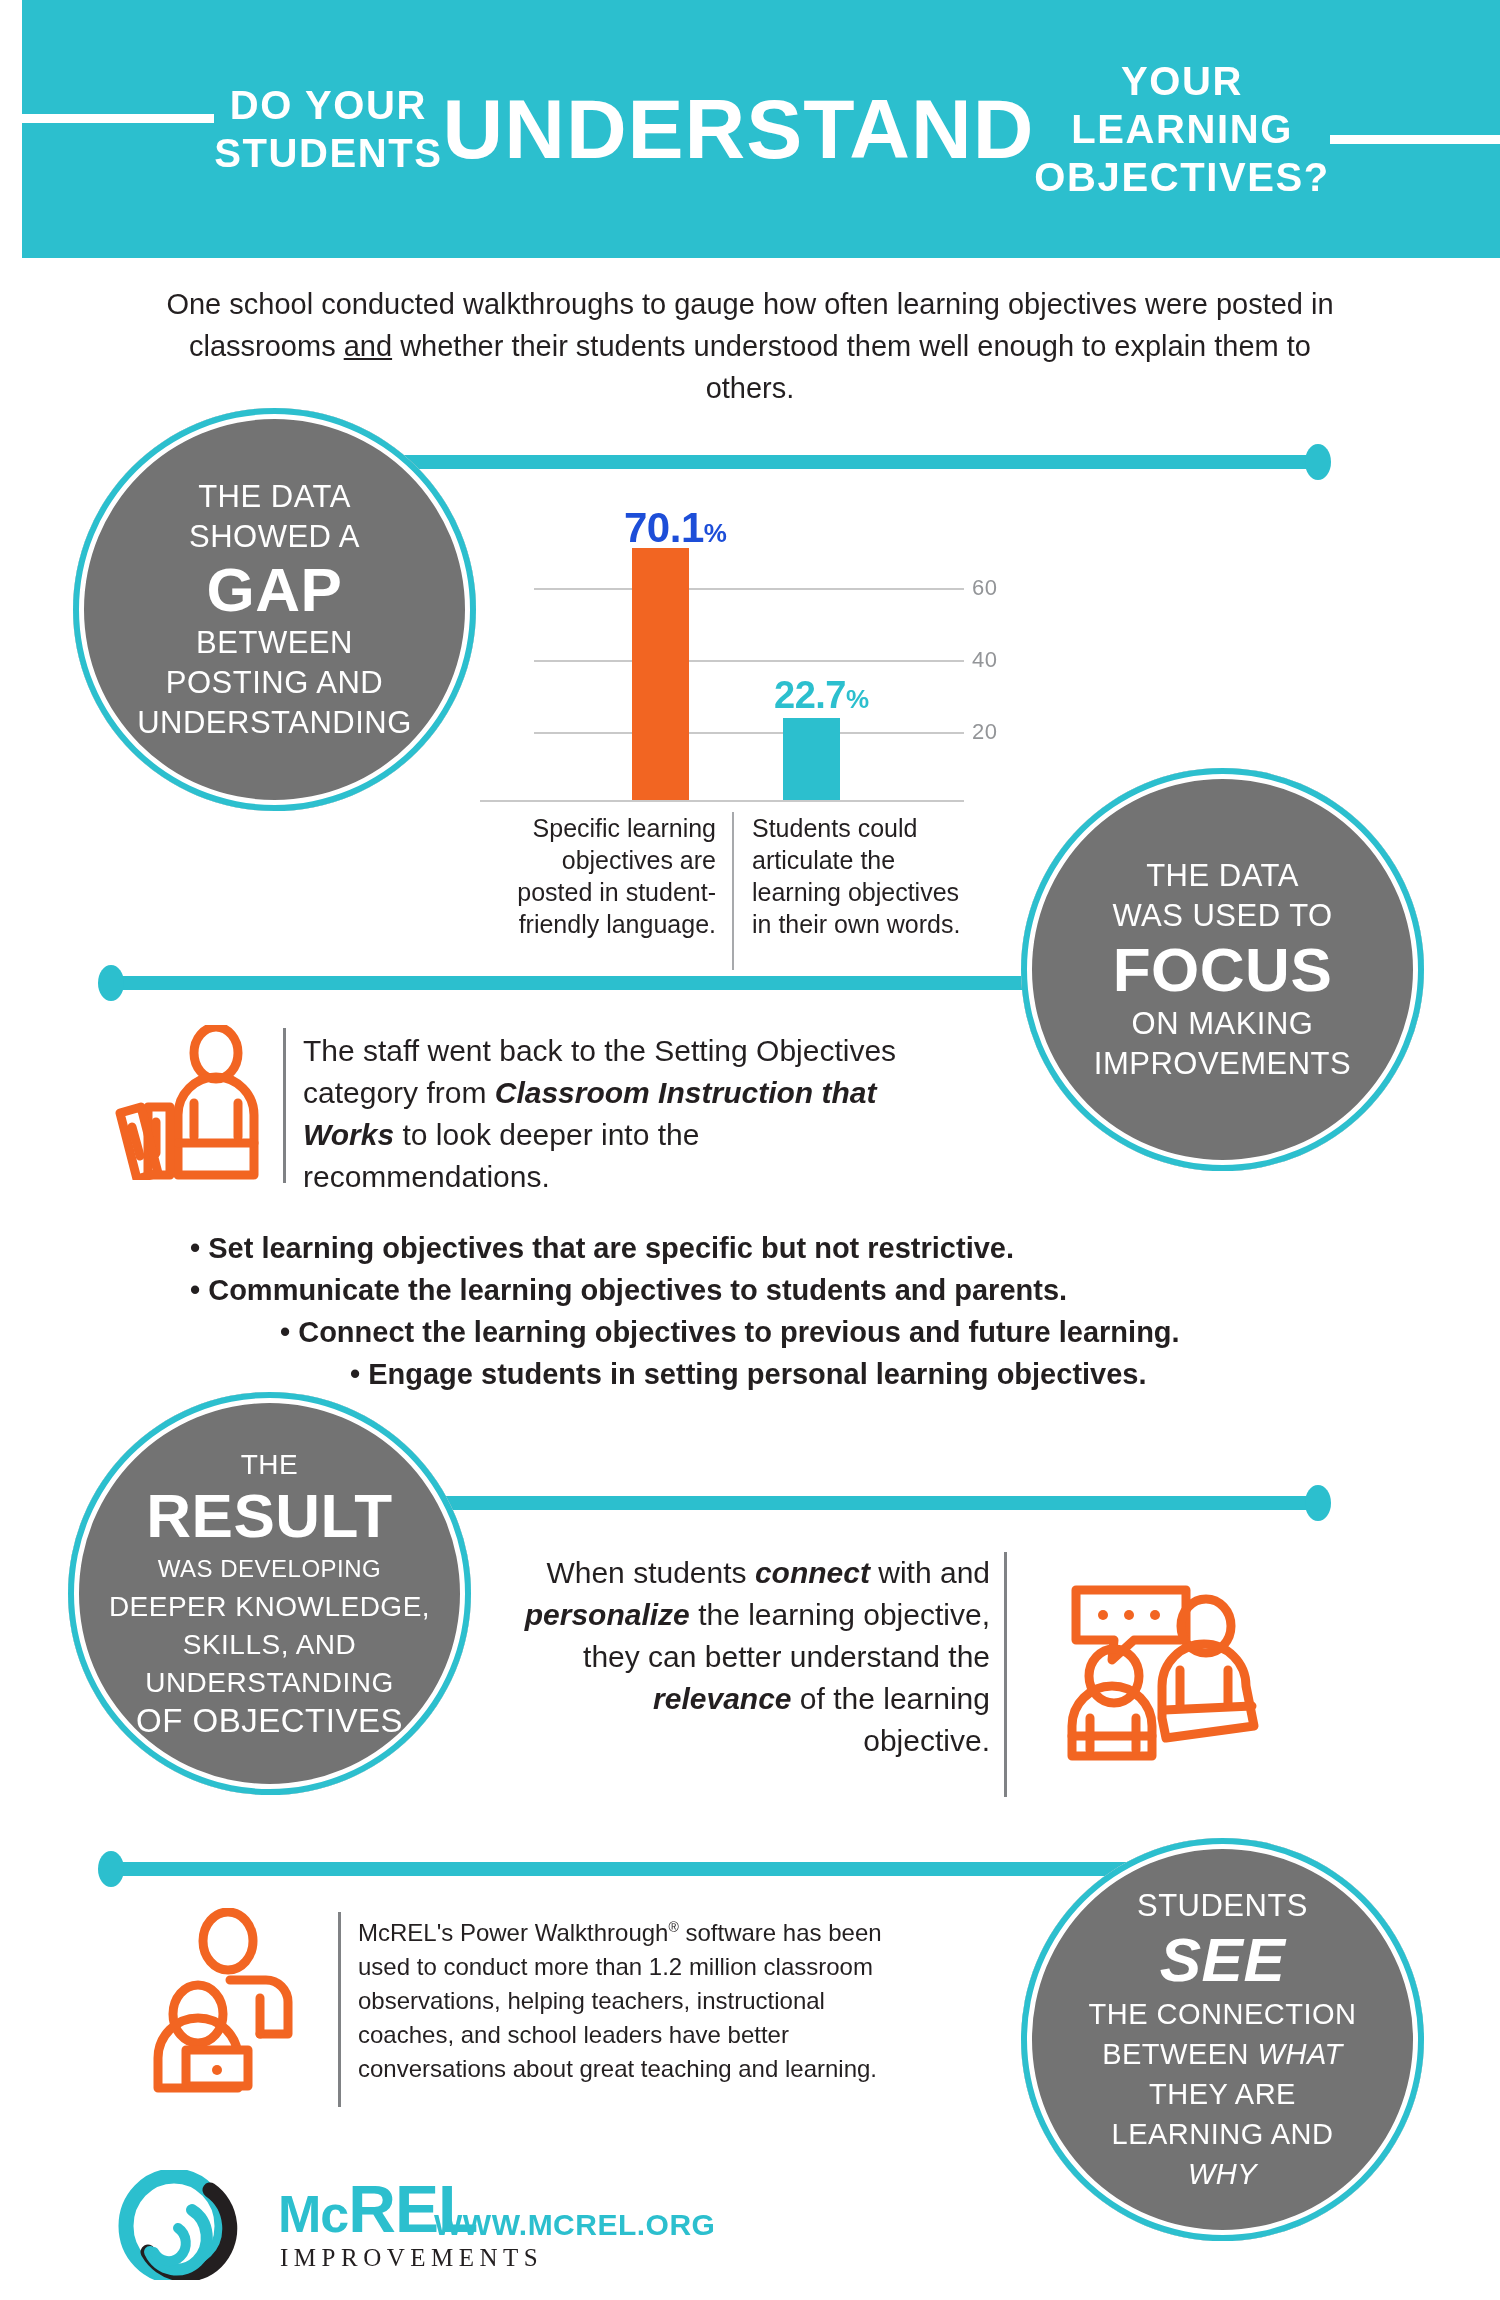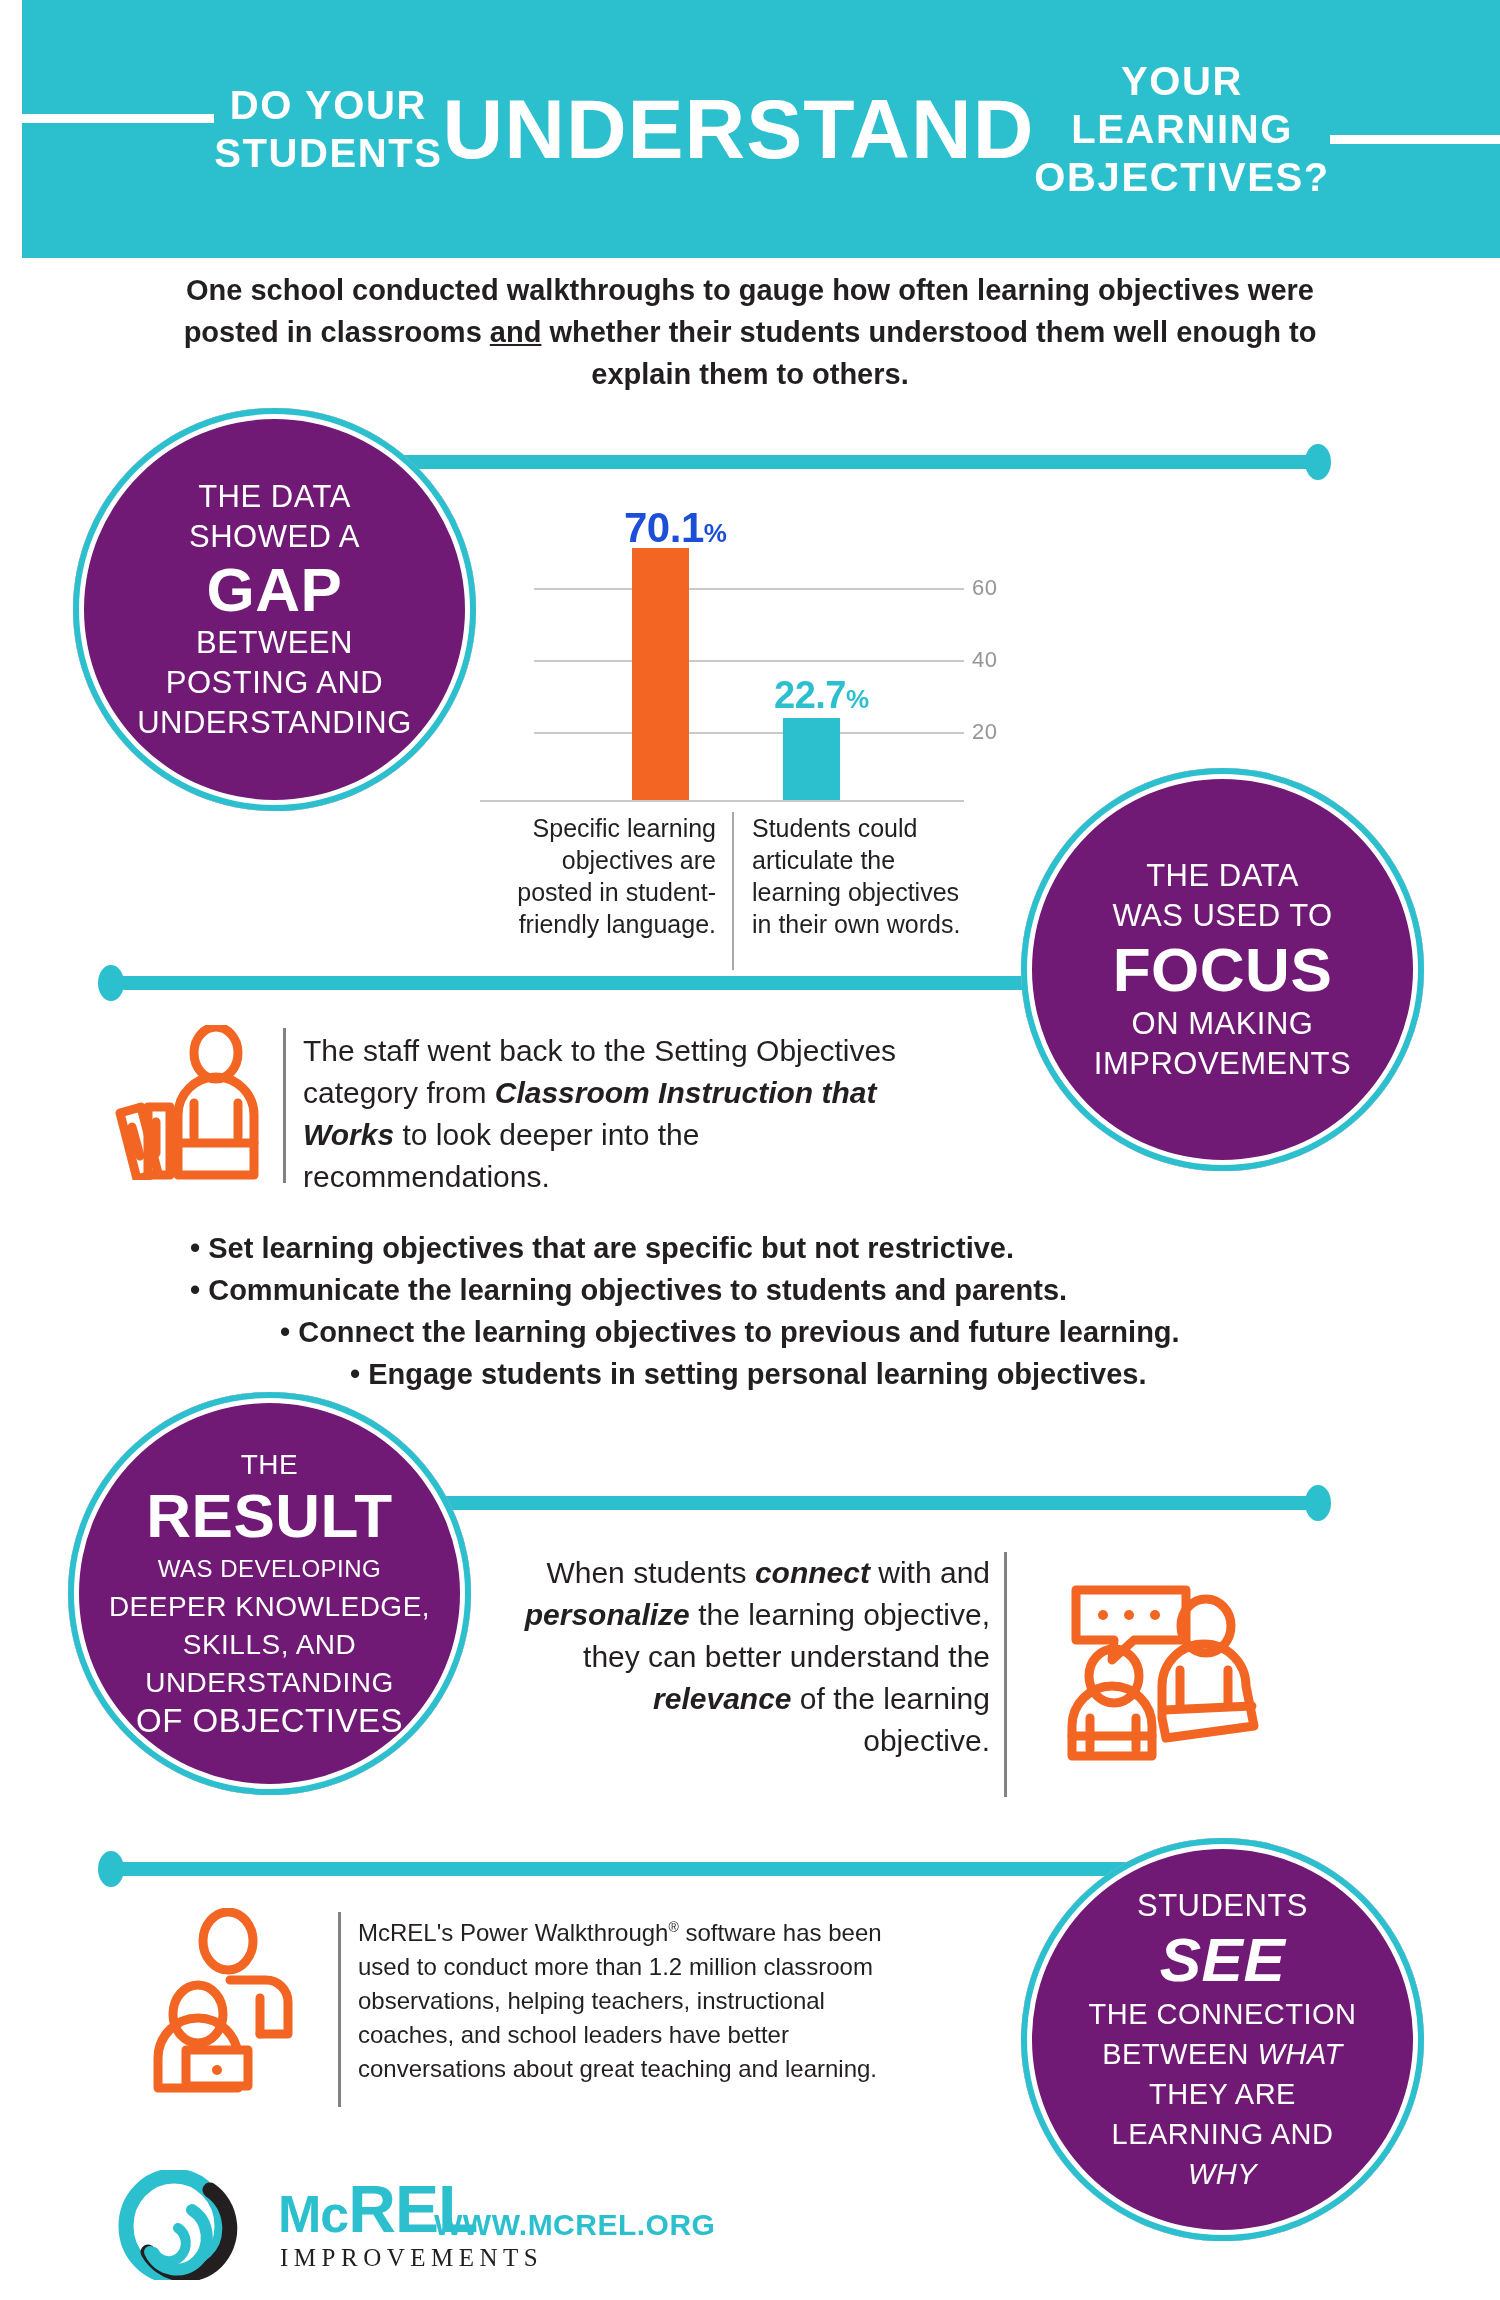--- a/index.html
+++ b/index.html
@@ -25,37 +25,37 @@
     font-size: 40px; line-height: 48px; text-align: center;
     font-stretch: condensed;
   }
   .hd-line2 {
     color: #fff; font-weight: bold; font-size: 84px; line-height: 92px;
     letter-spacing: 1px; text-align: center;
   }
 
   
   #intro {
-    position: absolute; left: 150px; top: 269px; width: 1200px;
+    position: absolute; left: 150px; top: 283px; width: 1200px;
     text-align: center; font-size: 29px; line-height: 42px;
-    font-weight: bold; color: #231f20;
+    font-weight: normal; color: #231f20;
   }
   #intro u { text-decoration: underline; }
 
   
   .connector { position: absolute; height: 14px; background: #2CBFCE; }
   .conn-dot {
     position: absolute; width: 26px; height: 36px; border-radius: 50%;
     background: #2CBFCE;
   }
 
   
   .bubble {
     position: absolute; border-radius: 50%;
-    background: #701a75;
+    background: #737373;
     display: flex; flex-direction: column;
     align-items: center; justify-content: center;
     color: #ffffff; text-align: right;
     box-shadow: inset 0 0 0 6px #2CBFCE, inset 0 0 0 11px #ffffff;
   }
   .bubble .sm {
     font-size: 31px; line-height: 40px; letter-spacing: 0.5px; font-weight: normal;
   }
   .bubble .big { font-weight: bold; letter-spacing: 0.5px; }
   .bubble .ital { font-style: italic; }

